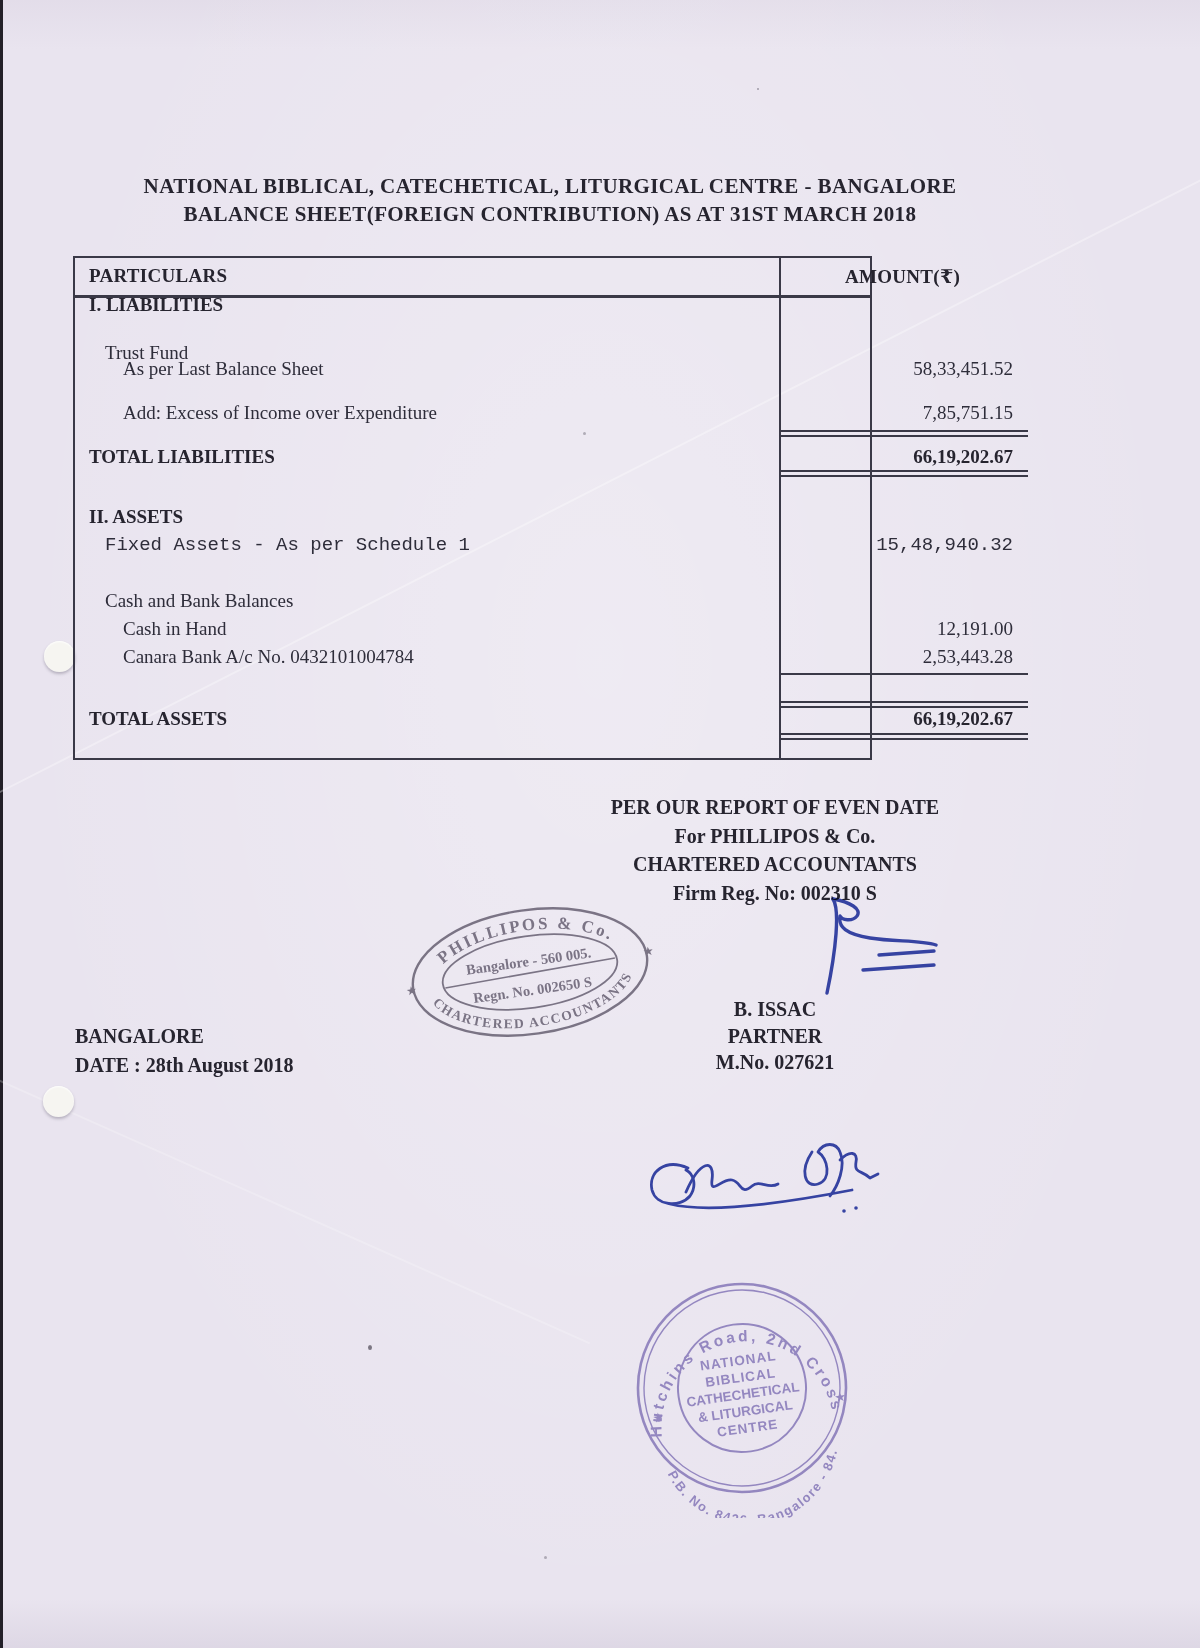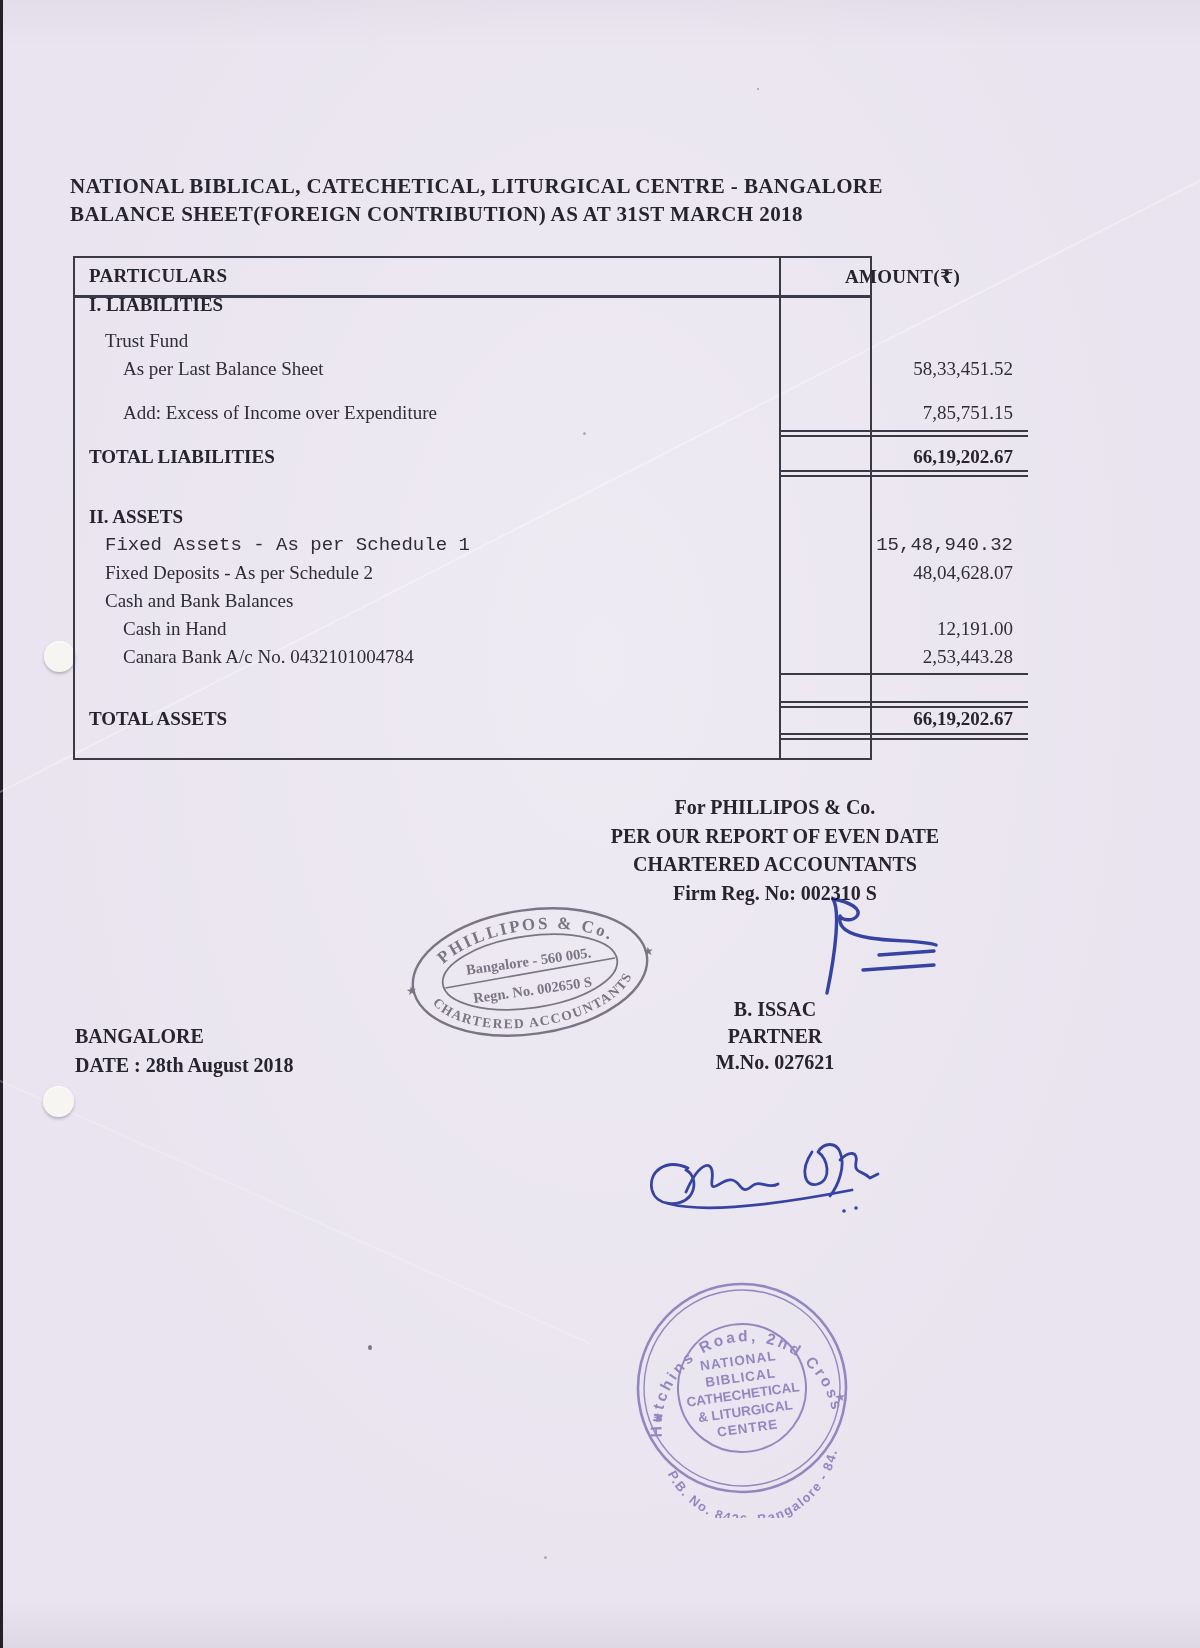--- a/index.html
+++ b/index.html
@@ -18,21 +18,21 @@
   .crease{position:absolute;left:-120px;top:470px;width:1500px;height:2px;
     background:rgba(255,255,255,.32);transform:rotate(-27deg);}
   .crease2{position:absolute;left:-80px;top:1200px;width:700px;height:2px;
     background:rgba(255,255,255,.22);transform:rotate(24deg);}
   .hole{position:absolute;width:31px;height:31px;border-radius:50%;
     background:#f6f5f1;box-shadow:0 2px 3px rgba(90,82,104,.35), inset 0 1px 2px rgba(255,255,255,.9);}
   .hole1{left:44px;top:641px;}
   .hole2{left:43px;top:1086px;}
   .speck{position:absolute;border-radius:50%;background:#56505e;}
 
-  .title-block{position:absolute;left:70px;top:172px;width:960px;}
+  .title-block{position:absolute;left:70px;top:172px;width:960px;text-align:center;}
   .title-block div{font-weight:bold;font-size:21px;letter-spacing:.4px;line-height:28px;color:#26242f;}
 
   .bs-table{position:absolute;left:73px;top:256px;width:799px;height:504px;
     border:2.5px solid #3a3947;box-sizing:border-box;font-size:19px;}
   .rule-full{position:absolute;left:0;top:37px;width:100%;height:2.5px;background:#3a3947;}
   .col-div{position:absolute;left:704px;top:0;bottom:0;width:2px;background:#3a3947;}
   .hcell{position:absolute;top:7px;font-weight:bold;letter-spacing:.3px;color:#26242f;}
   .hcell.part{left:14px;}
   .hcell.amt{left:704px;width:247px;text-align:center;}
   .trow{position:absolute;left:0;width:100%;height:24px;}
@@ -83,21 +83,21 @@
 
   <div class="bs-table">
     <div class="col-div"></div>
     <div class="rule-full"></div>
     <div class="hcell part">PARTICULARS</div>
     <div class="hcell amt">AMOUNT(₹)</div>
 
     <div class="trow" style="top:36px;text-align:center;">
         <span class="lbl ind0 bold">I. LIABILITIES</span>
       </div>
-    <div class="trow" style="top:72px;text-decoration:underline;">
+    <div class="trow" style="top:84px;text-decoration:underline;">
         <span class="lbl ind1">Trust Fund</span>
       </div>
     <div class="trow" style="top:100px;">
         <span class="lbl ind2">As per Last Balance Sheet</span>
         <span class="val">58,33,451.52</span>
       </div>
     <div class="trow" style="top:144px;padding-left:44px;">
         <span class="lbl ind2">Add: Excess of Income over Expenditure</span>
         <span class="val">7,85,751.15</span>
       </div>
@@ -108,24 +108,20 @@
         <span class="val bold">66,19,202.67</span>
       </div>
     <div class="drule" style="top:212px;"></div>
 
     <div class="trow" style="top:248px;">
         <span class="lbl ind0 bold">II. ASSETS</span>
       </div>
     <div class="trow" style="top:276px;font-family:Liberation Mono, monospace;">
         <span class="lbl ind1">Fixed Assets - As per Schedule 1</span>
         <span class="val">15,48,940.32</span>
-      </div>
-    <div class="trow" style="top:304px;">
-        <span class="lbl ind1">Fixed Deposits - As per Schedule 2</span>
-        <span class="val">48,04,628.07</span>
       </div>
     <div class="trow" style="top:332px;">
         <span class="lbl ind1">Cash and Bank Balances</span>
       </div>
     <div class="trow" style="top:360px;">
         <span class="lbl ind2">Cash in Hand</span>
         <span class="val">12,191.00</span>
       </div>
     <div class="trow" style="top:388px;">
         <span class="lbl ind2">Canara Bank A/c No. 0432101004784</span>
@@ -135,22 +131,22 @@
     <div class="srule" style="top:415px;"></div>
     <div class="drule" style="top:443px;"></div>
     <div class="trow" style="top:450px;">
         <span class="lbl ind0 bold">TOTAL ASSETS</span>
         <span class="val bold">66,19,202.67</span>
       </div>
     <div class="drule" style="top:475px;"></div>
   </div>
 
   <div class="report-block">
+    <div>PER OUR REPORT OF EVEN DATE</div>
     <div>For PHILLIPOS &amp; Co.</div>
-    <div>PER OUR REPORT OF EVEN DATE</div>
     <div>CHARTERED ACCOUNTANTS</div>
     <div>Firm Reg. No: 002310 S</div>
   </div>
 
   <div class="place-block">
     <div>BANGALORE</div>
     <div>DATE : 28th August 2018</div>
   </div>
 
   <div class="sig-block">

